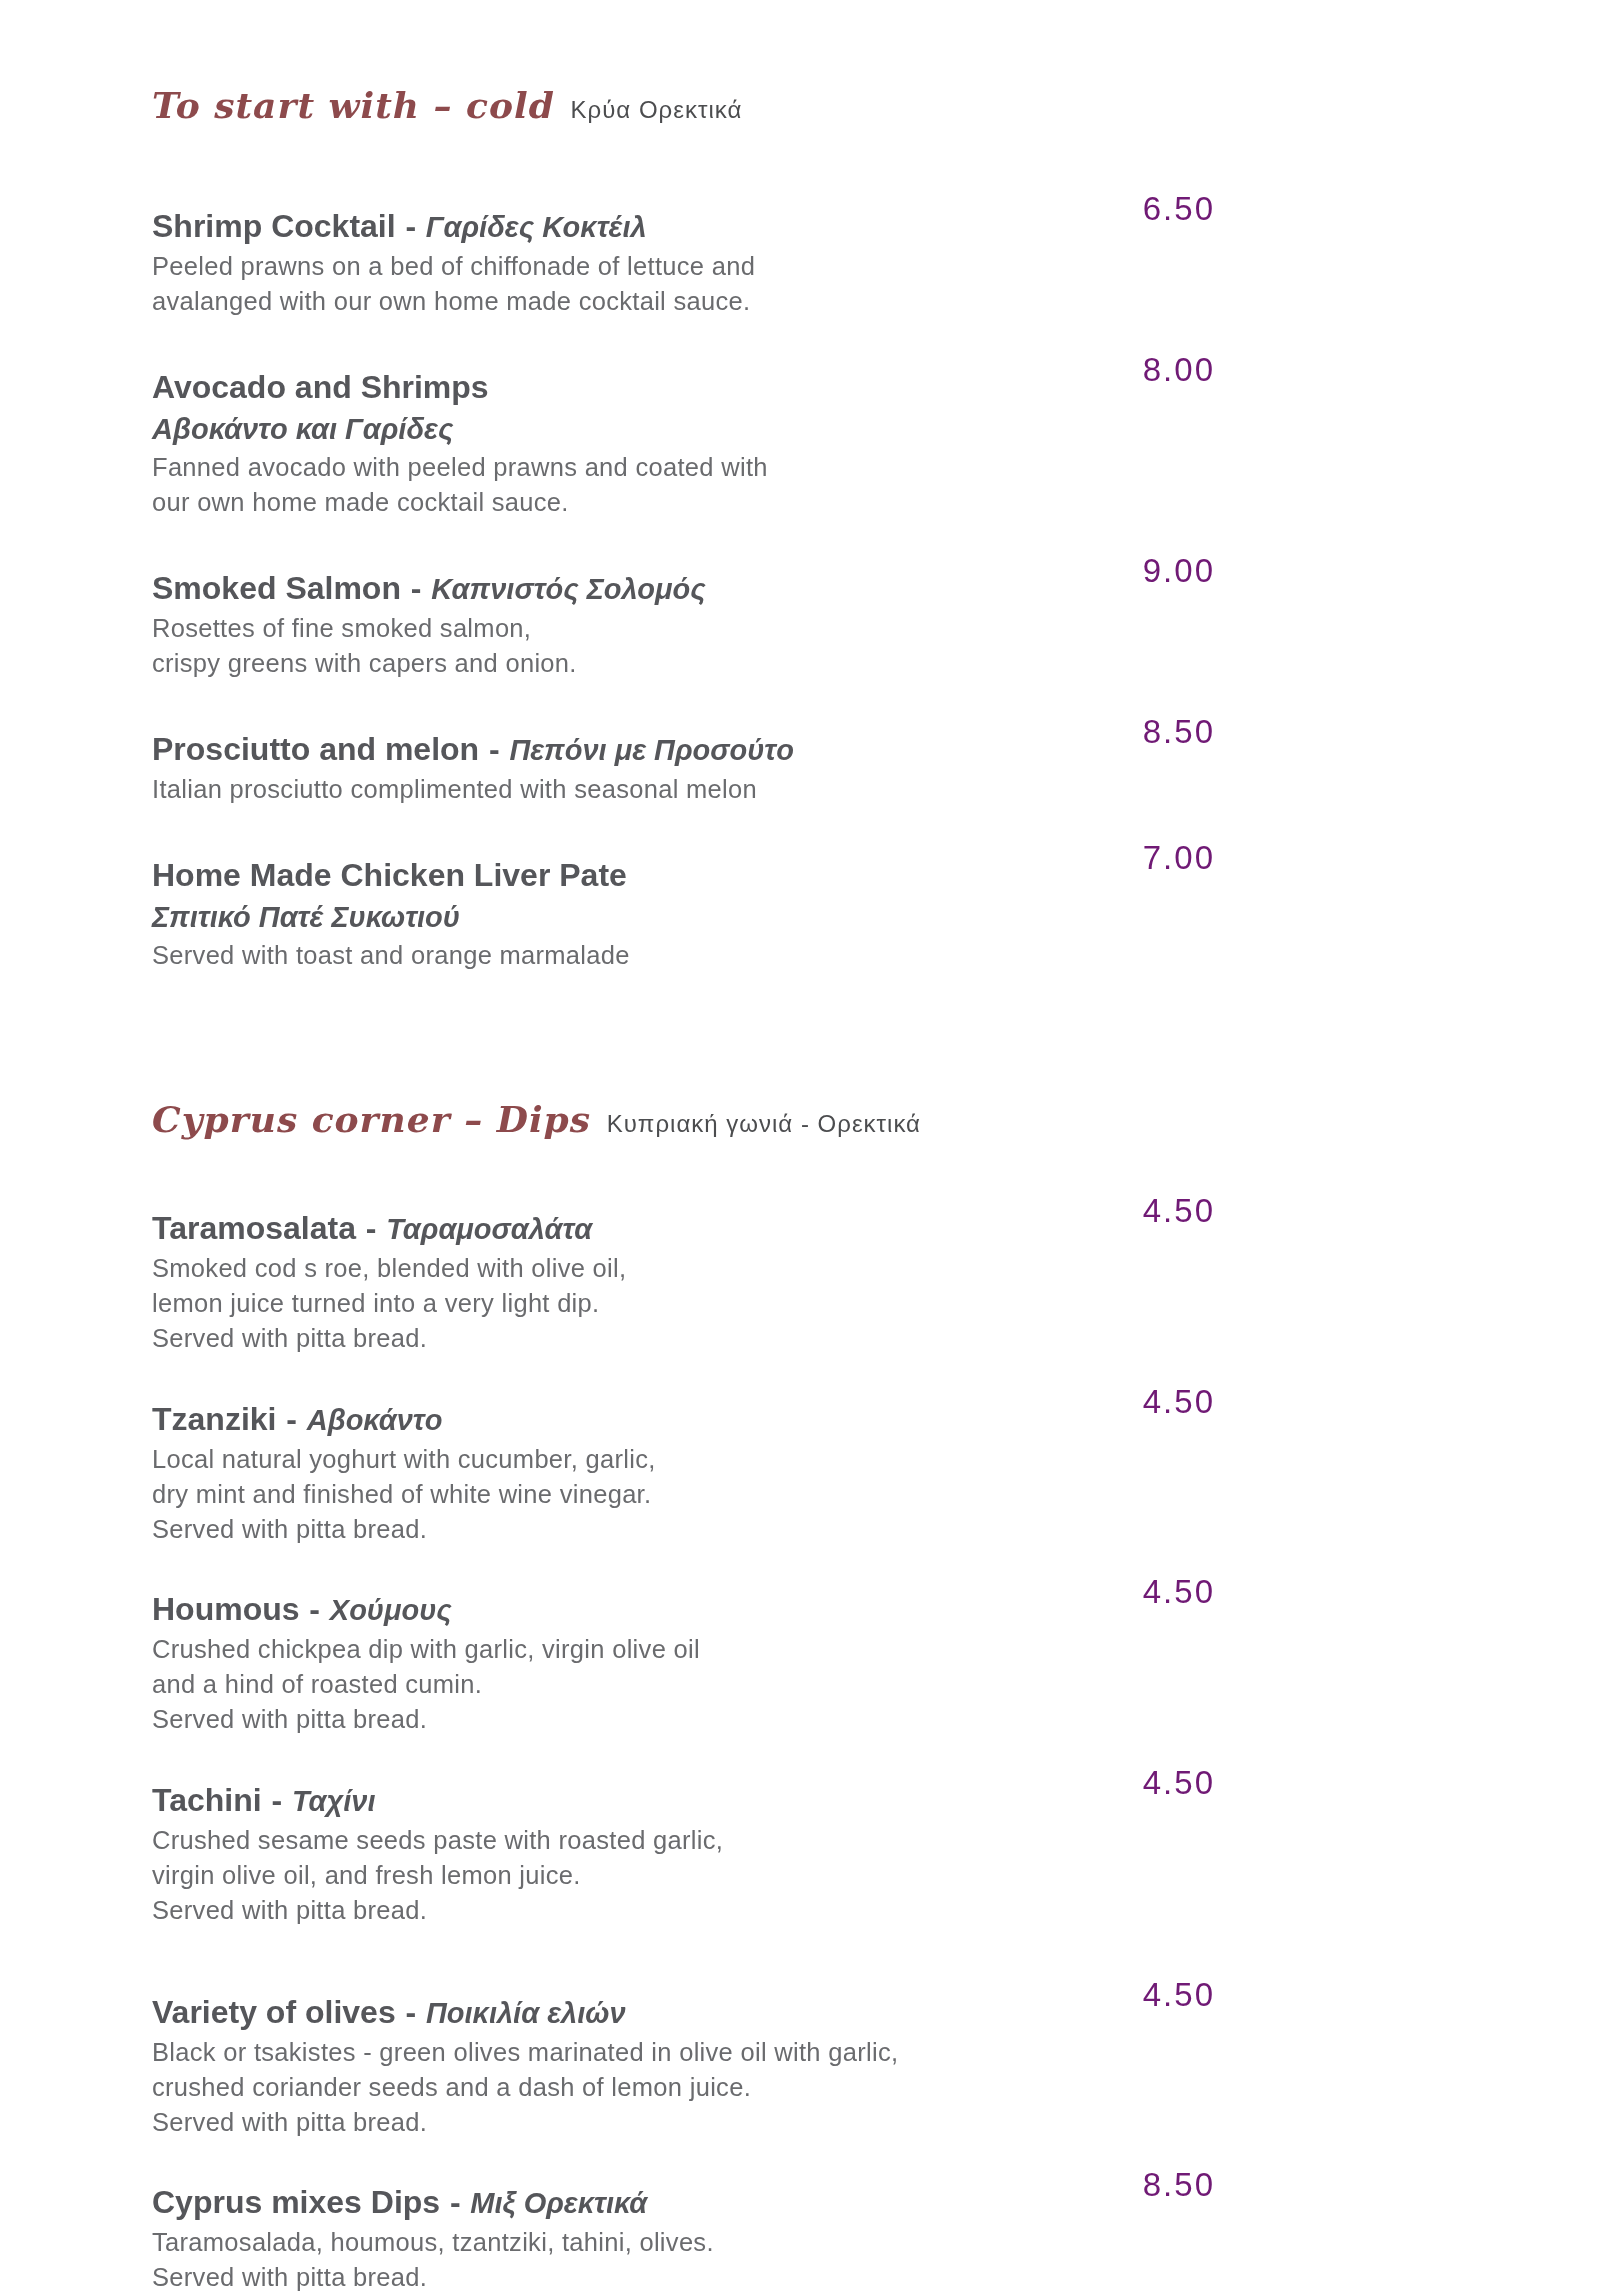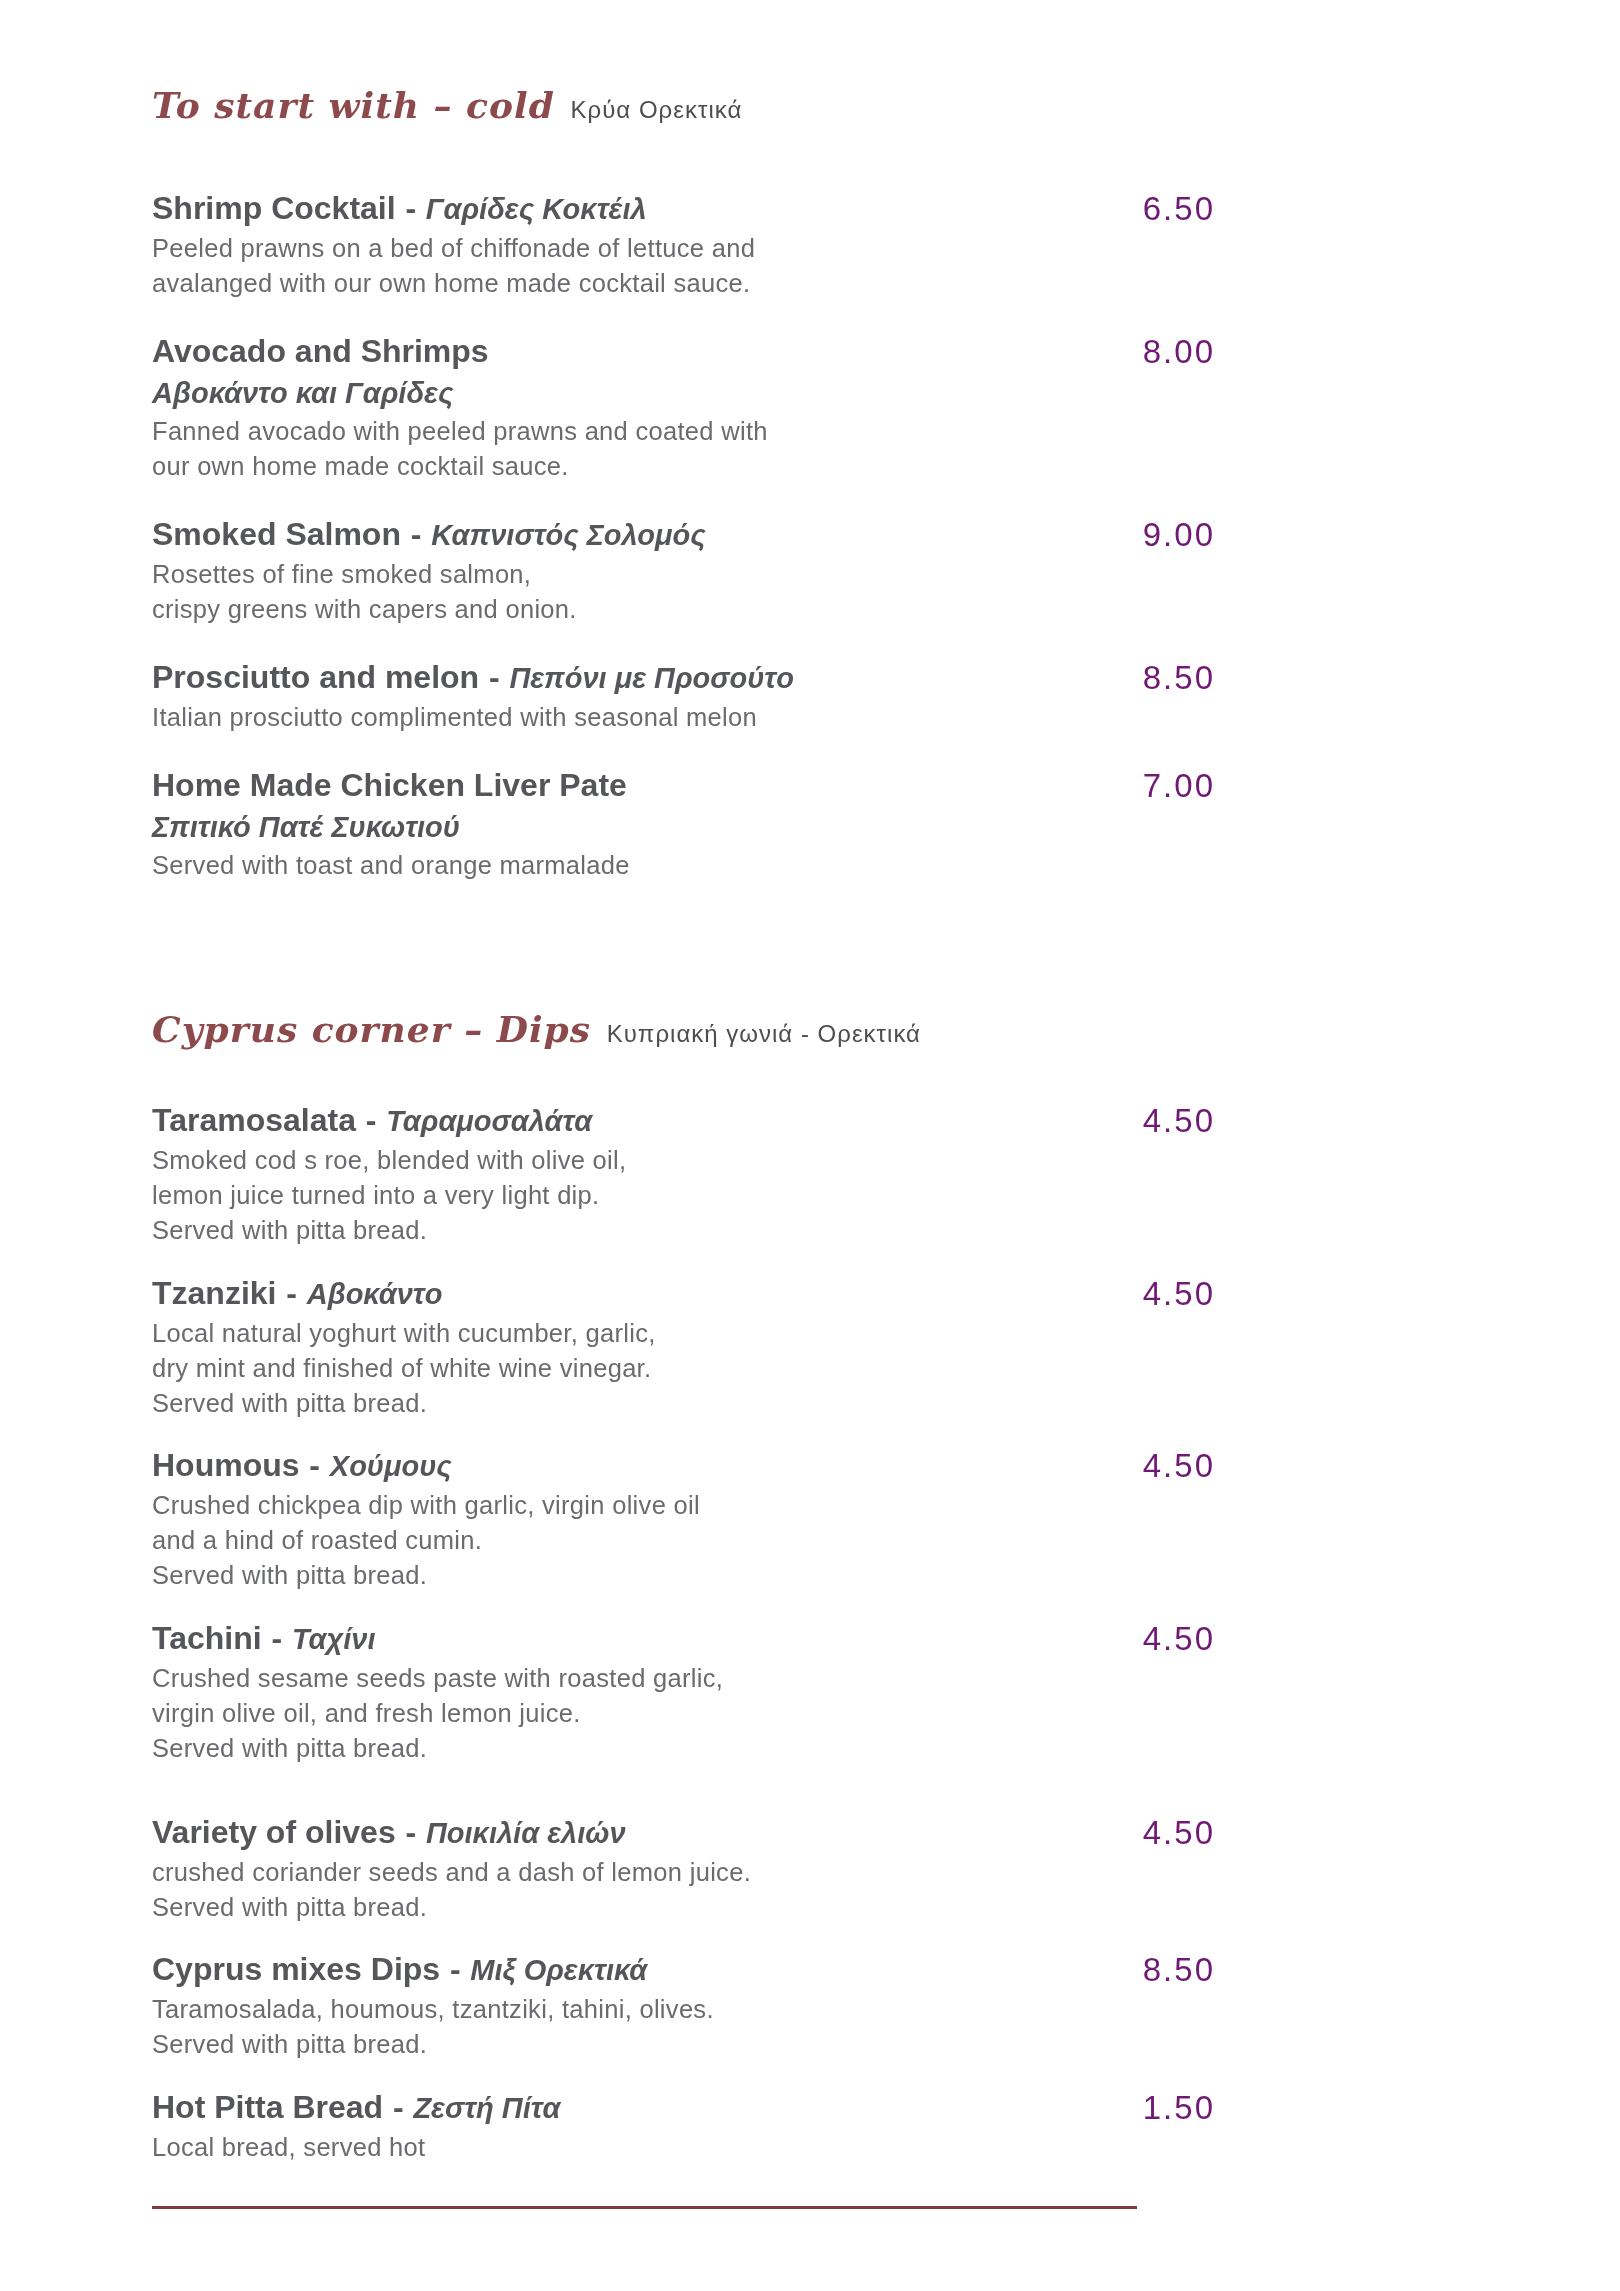--- a/index.html
+++ b/index.html
@@ -35,20 +35,21 @@
     display:flex;
     justify-content:space-between;
     align-items:flex-start;
   }
   .item-body{max-width:912px;}
   .item-title-row{
     font-size:32px;
     font-weight:700;
     color:#55565a;
     line-height:43px;
+    margin-top:18px;
   }
   .sep{margin:0 9.8px;}
   .gk{
     font-style:italic;
     font-size:29px;
   }
   .greek-block{
     font-style:italic;
     font-weight:700;
     font-size:29px;
@@ -201,20 +202,21 @@
       <div class="desc">Served with pitta bread.</div>
     </div>
     <div class="price">4.50</div>
   </div>
 
   <div class="item s2-item gap-before">
     <div class="item-body">
       <div class="item-title-row">
         <span>Variety of olives</span><span class="sep">-</span><span class="gk">Ποικιλία ελιών</span>
       </div>
+      <div class="desc">Black or tsakistes - green olives marinated in olive oil with garlic,</div>
       <div class="desc">crushed coriander seeds and a dash of lemon juice.</div>
       <div class="desc">Served with pitta bread.</div>
     </div>
     <div class="price">4.50</div>
   </div>
 
   <div class="item s2-item">
     <div class="item-body">
       <div class="item-title-row">
         <span>Cyprus mixes Dips</span><span class="sep">-</span><span class="gk">Μιξ Ορεκτικά</span>

